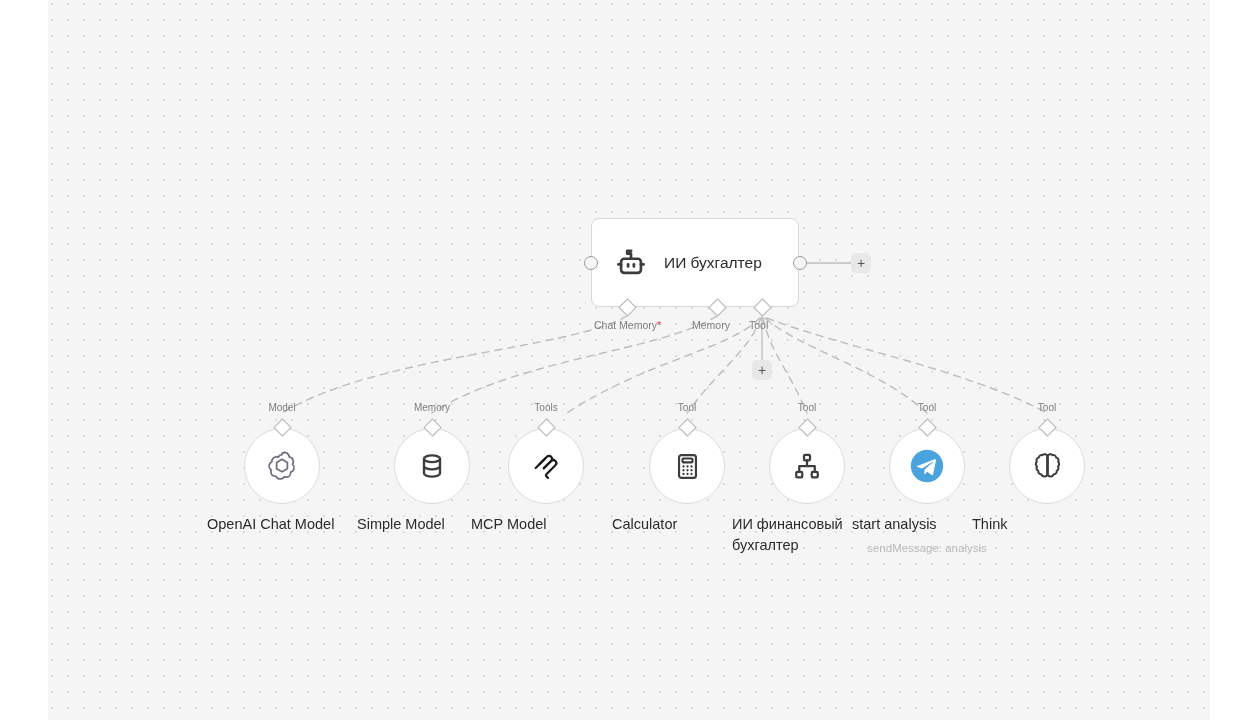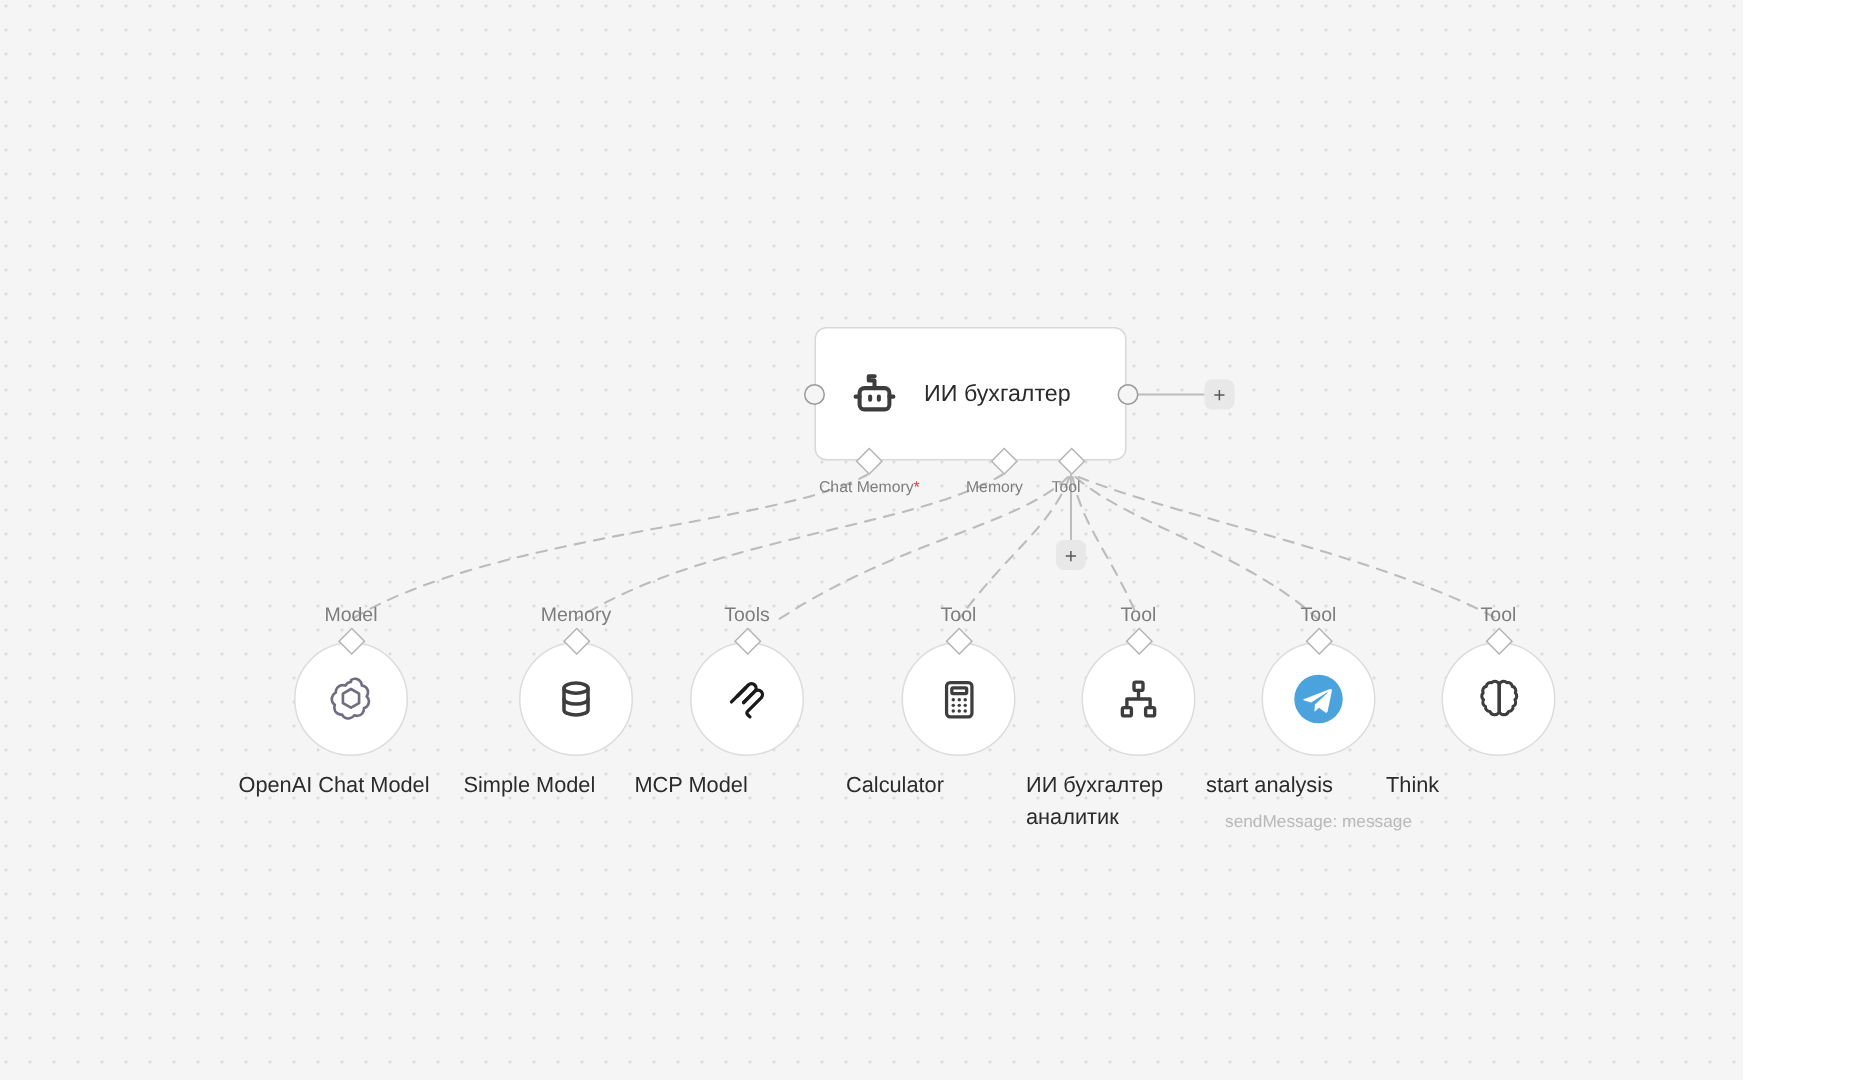--- a/index.html
+++ b/index.html
@@ -8,20 +8,21 @@
     overflow: hidden;
     font-family: "Liberation Sans", sans-serif;
   }
   #canvas {
     position: relative;
     width: 1162px; height: 720px;
     background-color: #f5f5f5;
     background-image: radial-gradient(circle, #dcdcdc 1px, transparent 1.1px);
     background-size: 16px 16px;
     background-position: 12px 12px;
+    margin-left: 48px;
   }
   #edges {
     position: absolute; left: 0; top: 0;
     width: 1246px; height: 720px;
     pointer-events: none;
   }
 
   
   .agent-node {
     position: absolute;
@@ -110,21 +111,21 @@
     background: #ffffff;
     border: 1.3px solid #b4b4b4;
     transform: rotate(45deg);
     z-index: 6;
   }
   .sub-port-label {
     position: absolute;
     top: -26px;
     left: 50%;
     transform: translateX(-50%);
-    font-size: 13px;
+    font-size: 10px;
     color: #7d7d7d;
     white-space: nowrap;
   }
   .sub-name {
     position: absolute;
     top: 86px;
     left: 50%;
     transform: translateX(-50%);
     font-size: 14.5px;
     color: #2b2b2b;
@@ -273,36 +274,36 @@
     <div class="subnode-circle">
       <span>
         <svg width="30" height="30" viewBox="0 0 24 24" fill="none" stroke="#3d3d3d" stroke-width="1.8" stroke-linecap="round" stroke-linejoin="round">
           <rect x="9.6" y="3" width="4.8" height="4.4" rx="0.9"></rect>
           <rect x="3.4" y="16.6" width="4.8" height="4.4" rx="0.9"></rect>
           <rect x="15.8" y="16.6" width="4.8" height="4.4" rx="0.9"></rect>
           <path d="M12 7.4v4.4M5.8 16.6V12h12.4v4.6"></path>
         </svg>
       </span>
     </div>
-    <div class="sub-name">ИИ бухгалтер аналитик</div>
+    <div class="sub-name">ИИ финансовый бухгалтер</div>
   </div>
 
   <div class="subnode" style="left:841px; top:428px;">
     <div class="sub-diamond"></div>
     <div class="sub-port-label">Tool</div>
     <div class="subnode-circle">
       <span>
         <svg width="38" height="38" viewBox="0 0 40 40">
           <circle cx="20" cy="20" r="17" fill="#4aa3dc"></circle>
           <path d="M10.5 19.8l17.6-6.8c.8-.3 1.6.2 1.3 1.4l-3 14.2c-.2 1-.8 1.2-1.6.8l-4.5-3.3-2.2 2.1c-.3.3-.5.5-1 .5l.4-4.9 9-8.1c.4-.3-.1-.5-.6-.2l-11.1 7-4.8-1.5c-1-.3-1-1 .5-1.2z" fill="#ffffff"></path>
         </svg>
       </span>
     </div>
     <div class="sub-name">start analysis</div>
-    <div class="sub-sub">sendMessage: message</div>
+    <div class="sub-sub">sendMessage: analysis</div>
   </div>
 
   <div class="subnode" style="left:961px; top:428px;">
     <div class="sub-diamond"></div>
     <div class="sub-port-label">Tool</div>
     <div class="subnode-circle">
       <span>
         <svg width="31" height="31" viewBox="0 0 24 24" fill="none" stroke="#3d3d3d" stroke-width="1.6" stroke-linecap="round" stroke-linejoin="round">
           <path d="M12 4.3a2.3 2.3 0 0 0-3.9-1.1 2.2 2.2 0 0 0-2.8 1.9 2.3 2.3 0 0 0-1.6 3.3 2.4 2.4 0 0 0 .2 3.6 2.4 2.4 0 0 0 1 3.5 2.3 2.3 0 0 0 2.3 2.6c.4 1 1.4 1.7 2.5 1.6 1.2 0 2.2-.9 2.3-2.1z"></path>
           <path d="M12 4.3a2.3 2.3 0 0 1 3.9-1.1 2.2 2.2 0 0 1 2.8 1.9 2.3 2.3 0 0 1 1.6 3.3 2.4 2.4 0 0 1-.2 3.6 2.4 2.4 0 0 1-1 3.5 2.3 2.3 0 0 1-2.3 2.6c-.4 1-1.4 1.7-2.5 1.6-1.2 0-2.2-.9-2.3-2.1z"></path>

